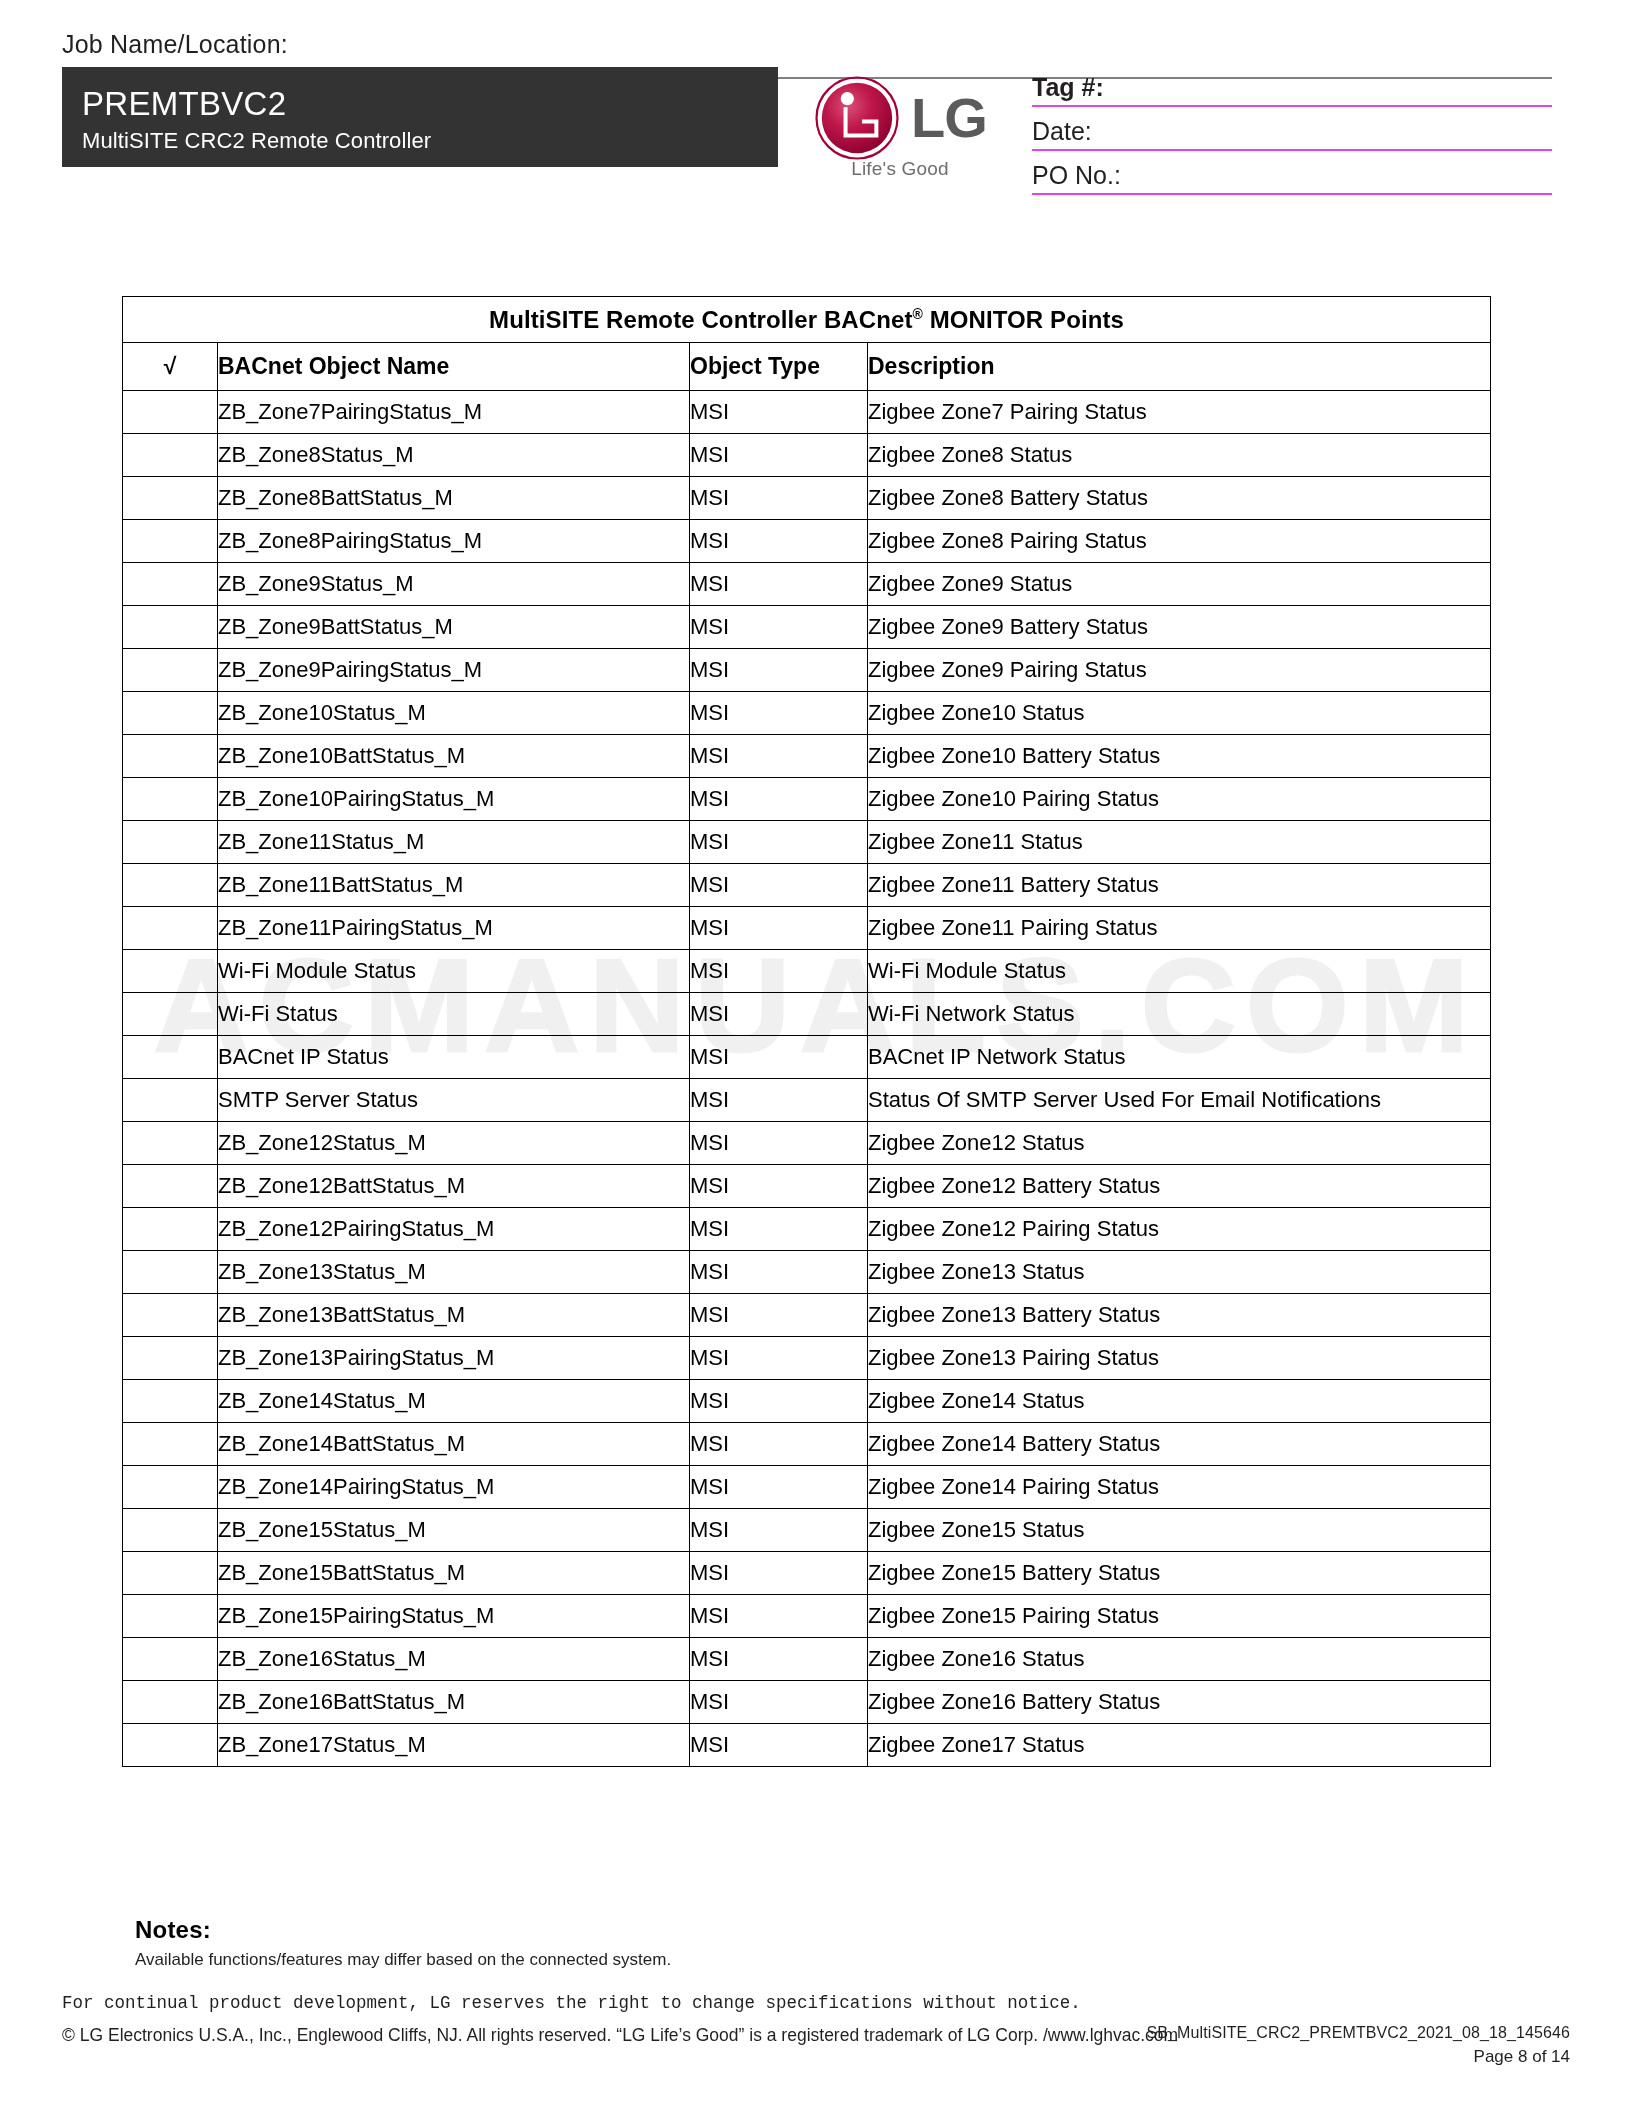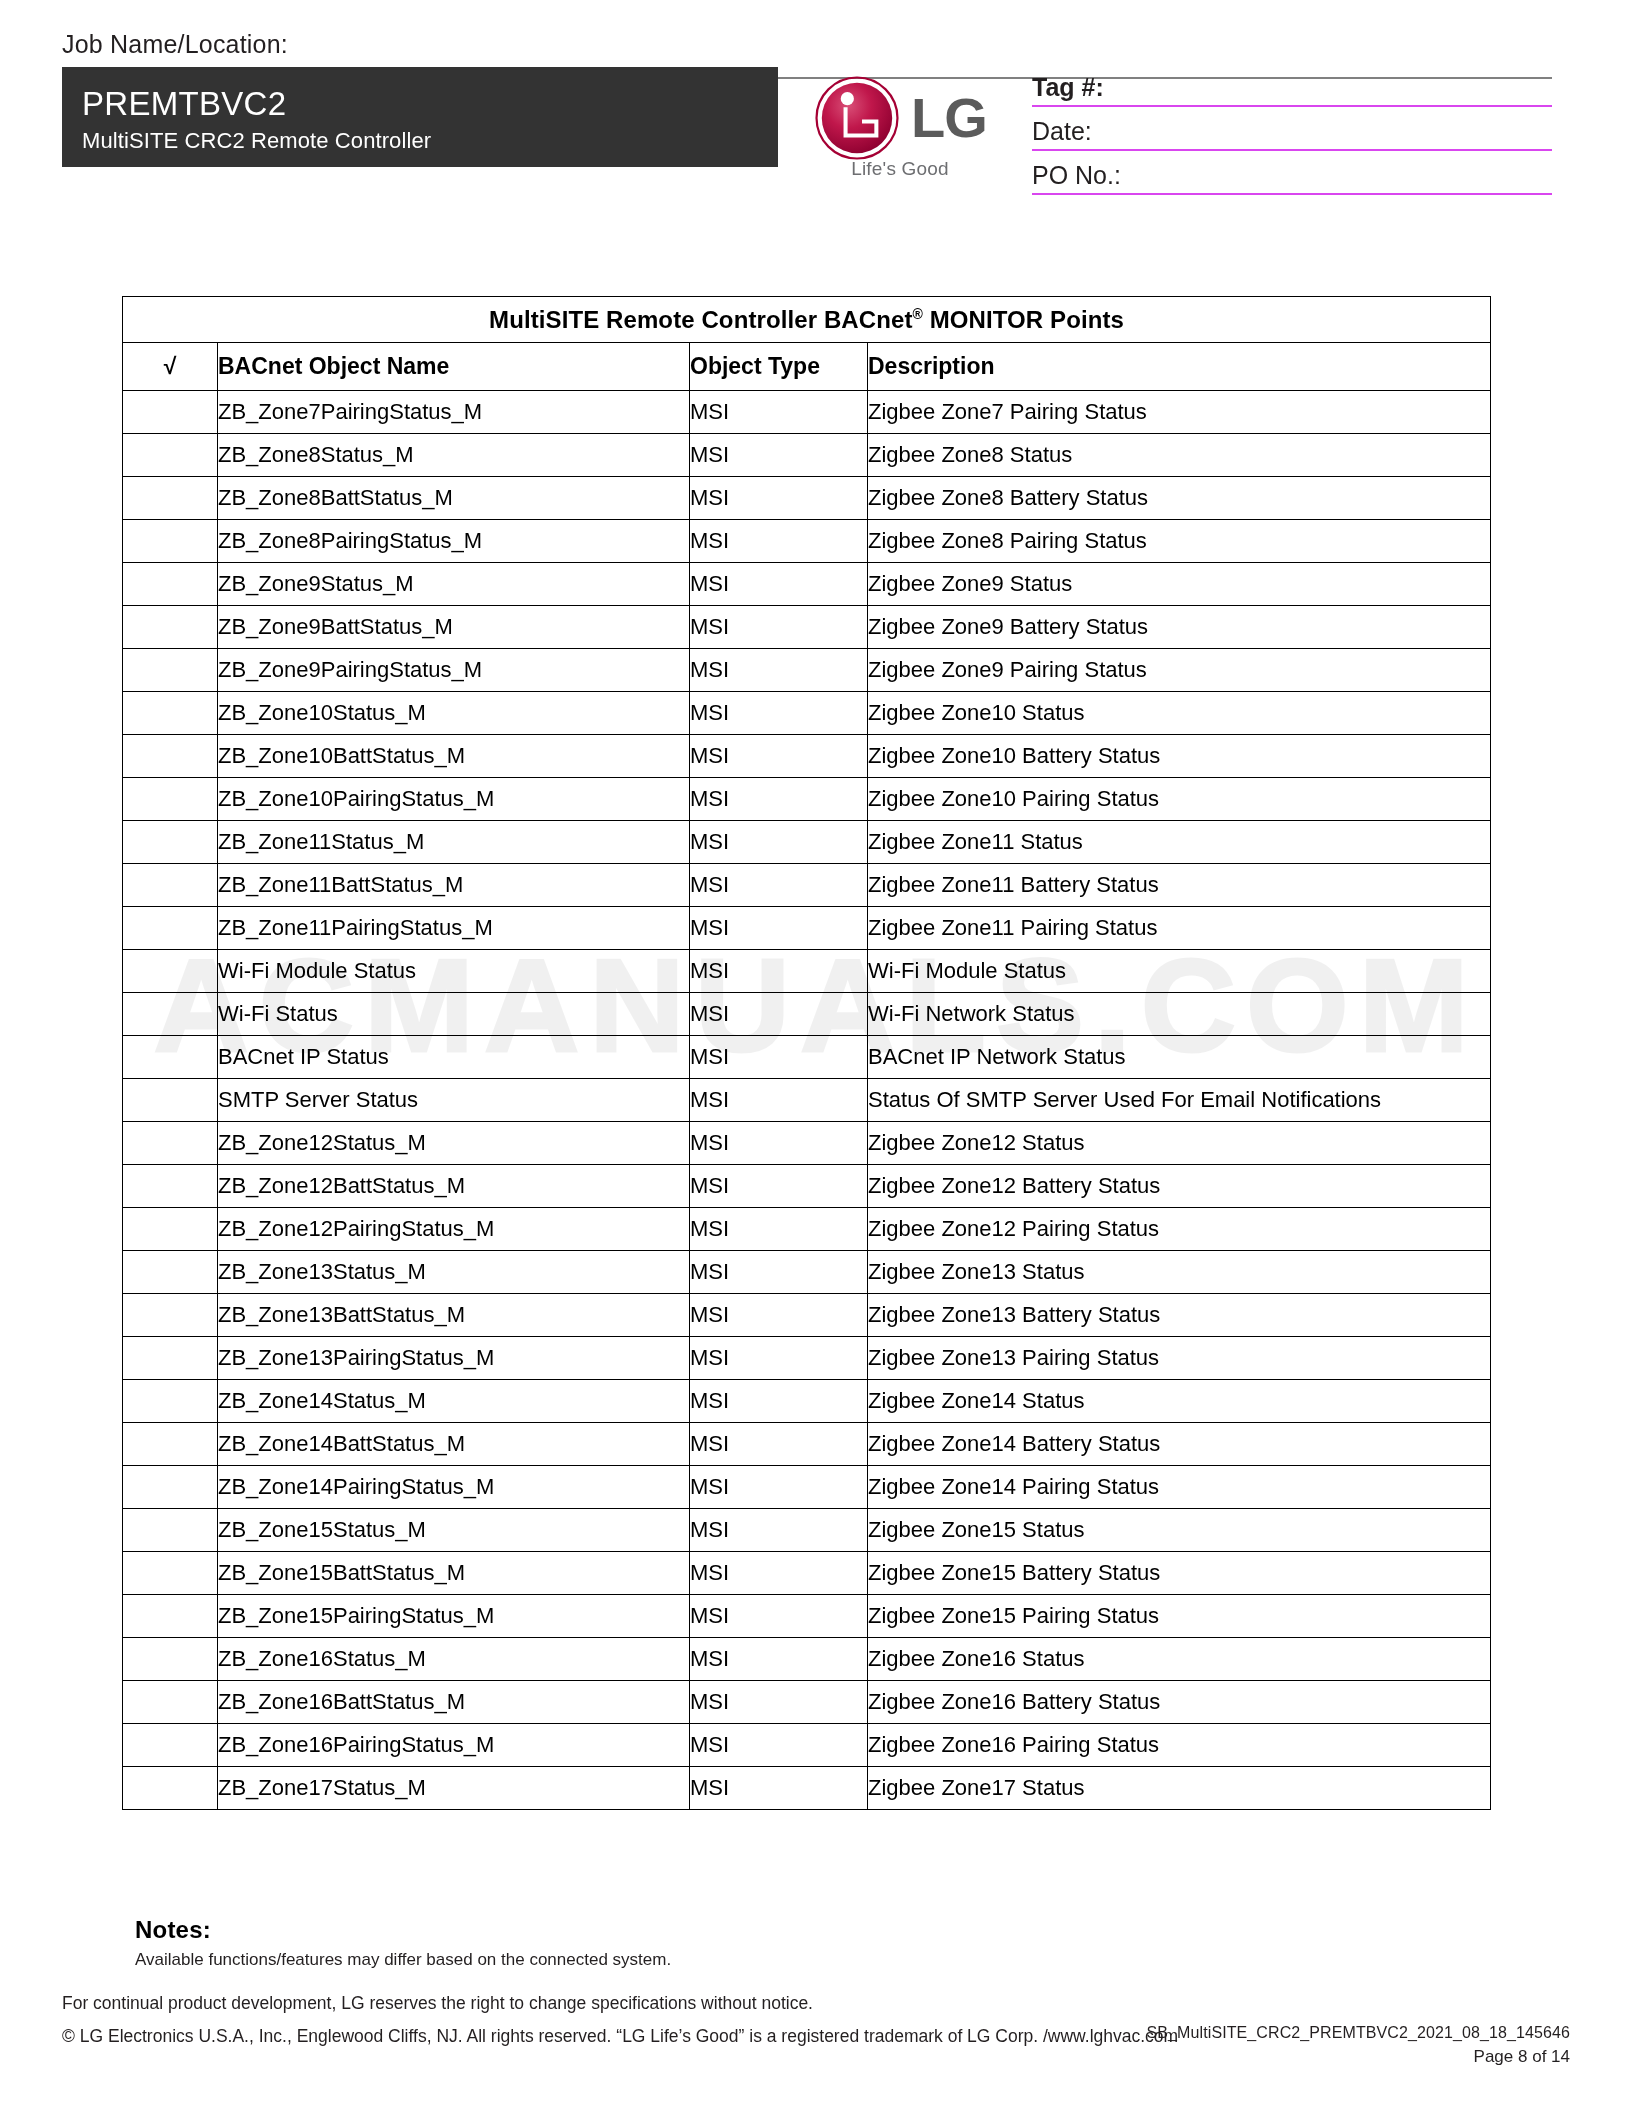--- a/index.html
+++ b/index.html
@@ -207,20 +207,21 @@
   .notes-sub {
     font-size: 17px;
     margin-left: 73px;
     margin-top: 6px;
     color: #231f20;
   }
   .notes-line {
     font-size: 17.5px;
     margin-top: 23px;
     color: #231f20;
+    font-family: Liberation Mono, monospace;
   }
   .notes-line2 {
     font-size: 17.5px;
     margin-top: 12px;
     color: #231f20;
   }
 
   .docref {
     position: absolute;
     right: 62px;
@@ -489,26 +490,20 @@
             <td>Zigbee Zone16 Status</td>
           </tr>
           <tr class="datarow">
             <td class="ck"></td>
             <td>ZB_Zone16BattStatus_M</td>
             <td>MSI</td>
             <td>Zigbee Zone16 Battery Status</td>
           </tr>
           <tr class="datarow">
             <td class="ck"></td>
-            <td>ZB_Zone16PairingStatus_M</td>
-            <td>MSI</td>
-            <td>Zigbee Zone16 Pairing Status</td>
-          </tr>
-          <tr class="datarow">
-            <td class="ck"></td>
             <td>ZB_Zone17Status_M</td>
             <td>MSI</td>
             <td>Zigbee Zone17 Status</td>
           </tr>
         </tbody>
     </table>
   </div>
 
   <div class="notes">
     <div class="notes-title">Notes:</div>

